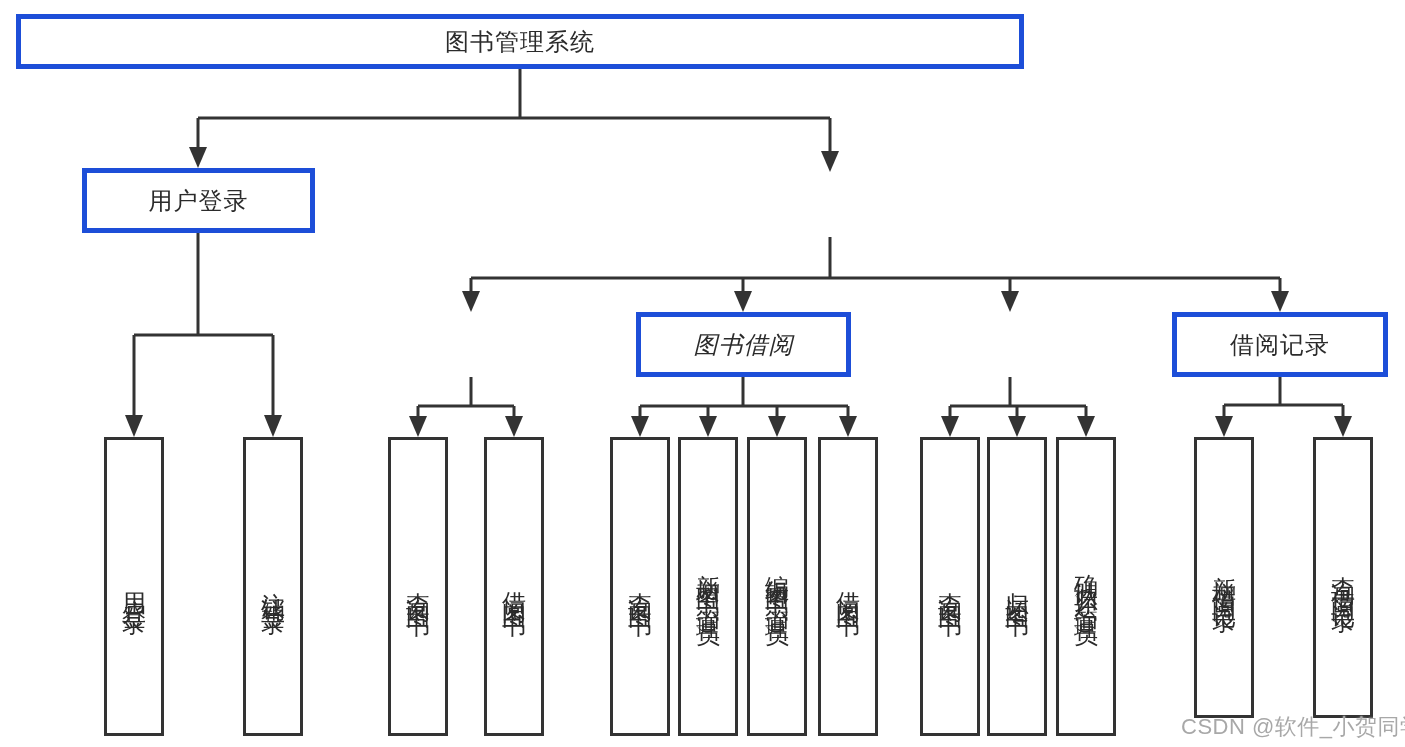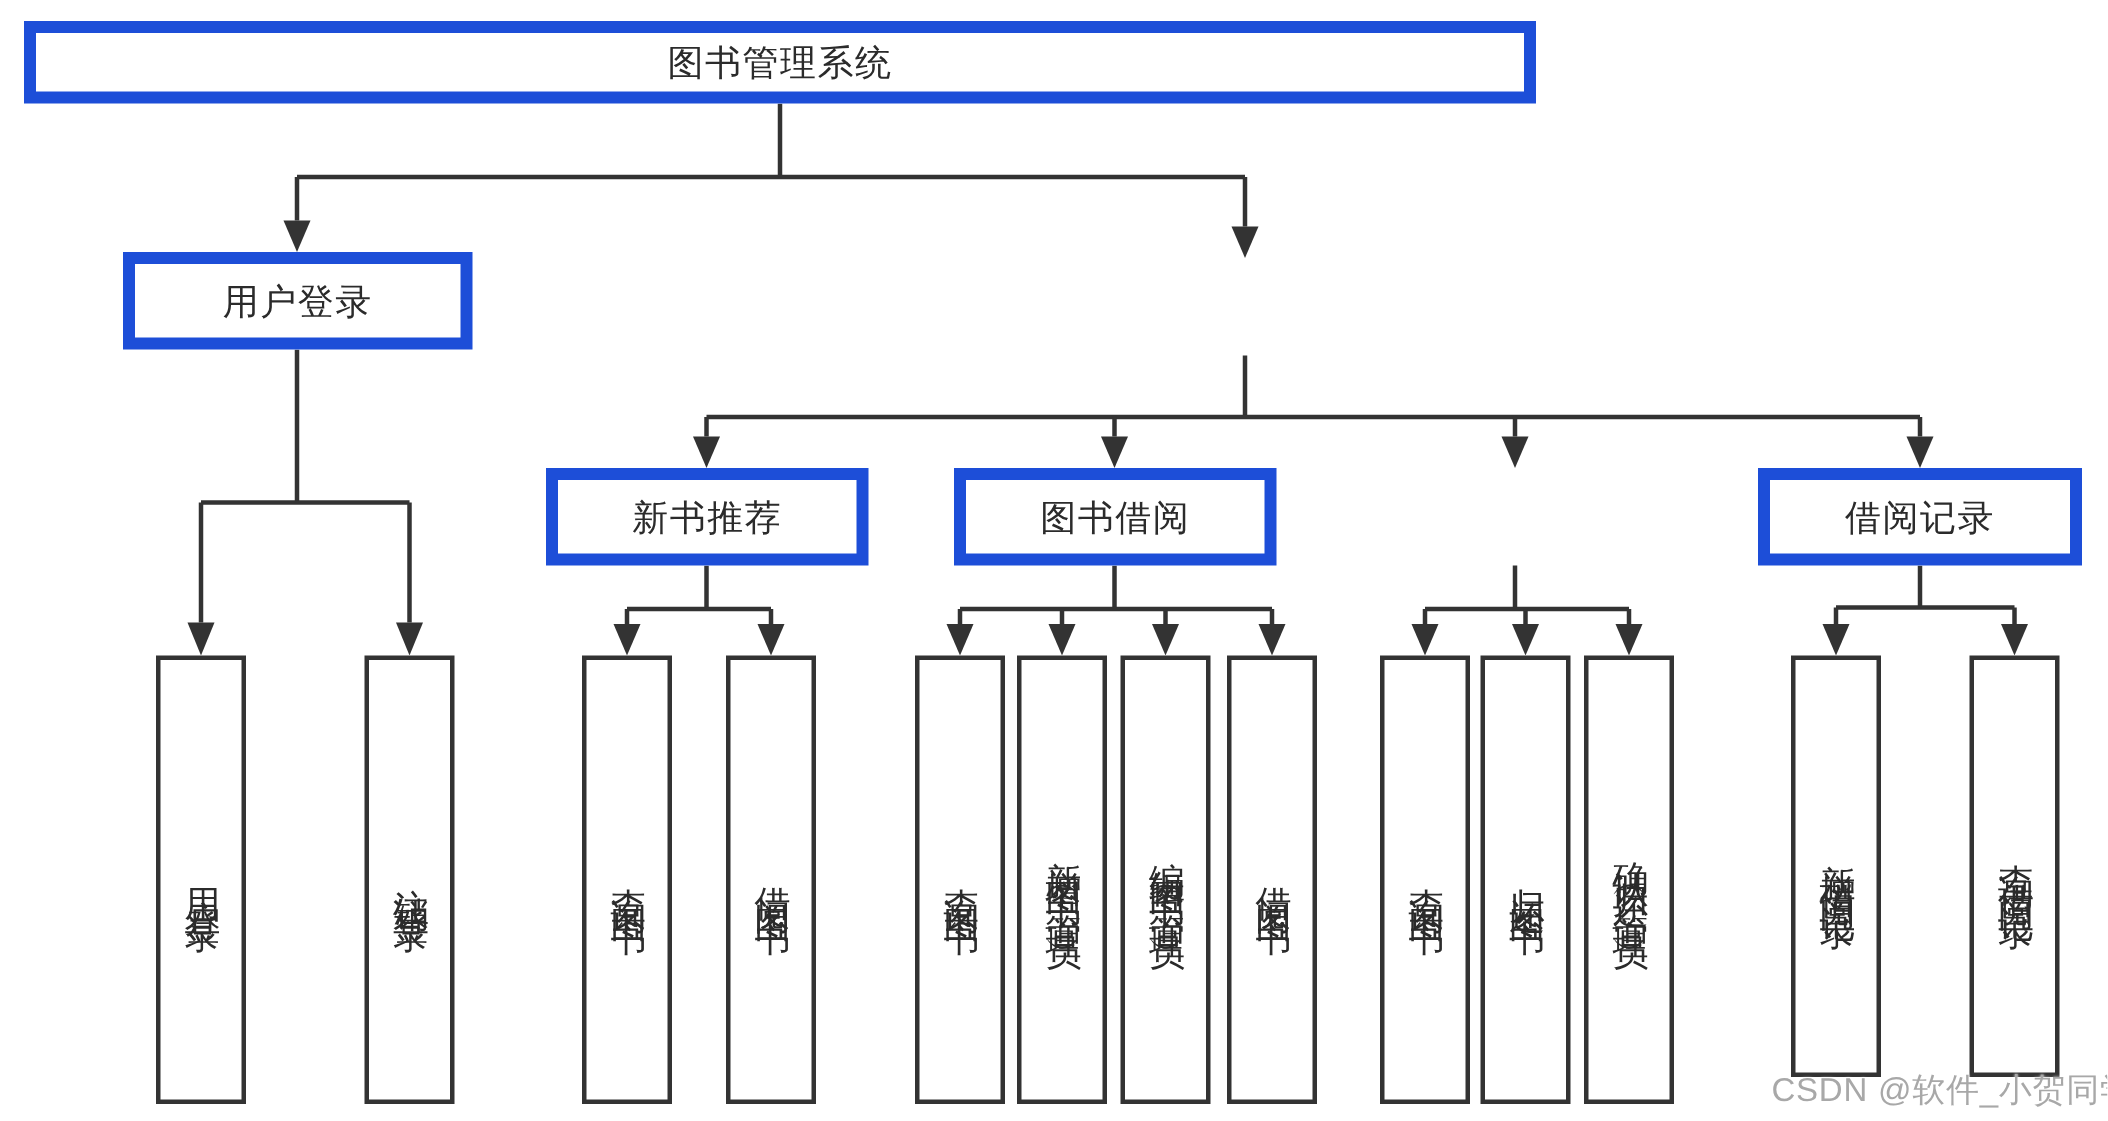--- a/index.html
+++ b/index.html
@@ -15,21 +15,21 @@
     position: absolute;
     left: 0; top: 0;
     width: 1405px; height: 747px;
     pointer-events: none;
   }
   .wires path { stroke: #333333; stroke-width: 3; fill: none; }
   .wires polygon { fill: #333333; stroke: none; }
   .node {
     position: absolute;
     box-sizing: border-box;
-    border: 8px solid #1d4ed8;
+    border: 5px solid #1d4ed8;
     background: #ffffff;
     display: flex;
     align-items: center;
     justify-content: center;
     font-size: 24px;
     letter-spacing: 1px;
     color: #2b2b2b;
     white-space: nowrap;
   }
   .leaf {
@@ -124,22 +124,21 @@
     <path d="M1224 405 V416"></path>
     <polygon points="1215,416 1233,416 1224,437"></polygon>
     <path d="M1343 405 V416"></path>
     <polygon points="1334,416 1352,416 1343,437"></polygon>
   </svg>
 
   <div class="node" style="left:16px; top:14px; width:1008px; height:55px;">图书管理系统</div>
 
   <div class="node" style="left:82px; top:168px; width:233px; height:65px;">用户登录</div>
 
-  <div class="node" style="left:364px; top:312px; width:215px; height:65px;">新书推荐</div>
-  <div class="node" style="left:636px; top:312px; width:215px; height:65px;">图书借阅</div>
+  <div class="node" style="left:636px; top:312px; width:215px; height:65px;font-style:italic;">图书借阅</div>
   <div class="node" style="left:1172px; top:312px; width:216px; height:65px;">借阅记录</div>
 
   <div class="leaf" style="left:104px;">用户登录</div>
   <div class="leaf" style="left:243px;">注销登录</div>
 
   <div class="leaf" style="left:388px;">查询图书</div>
   <div class="leaf" style="left:484px;">借阅图书</div>
 
   <div class="leaf" style="left:610px;">查询图书</div>
   <div class="leaf" style="left:678px;">新增图书（管理员）</div>

